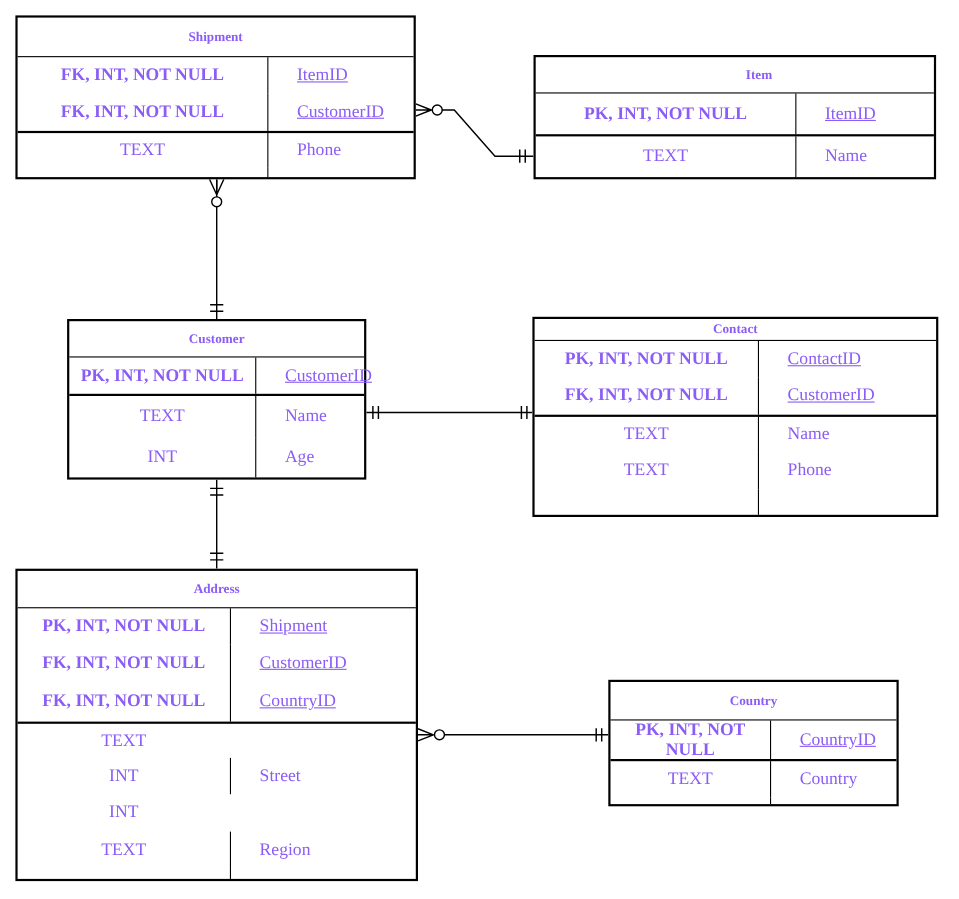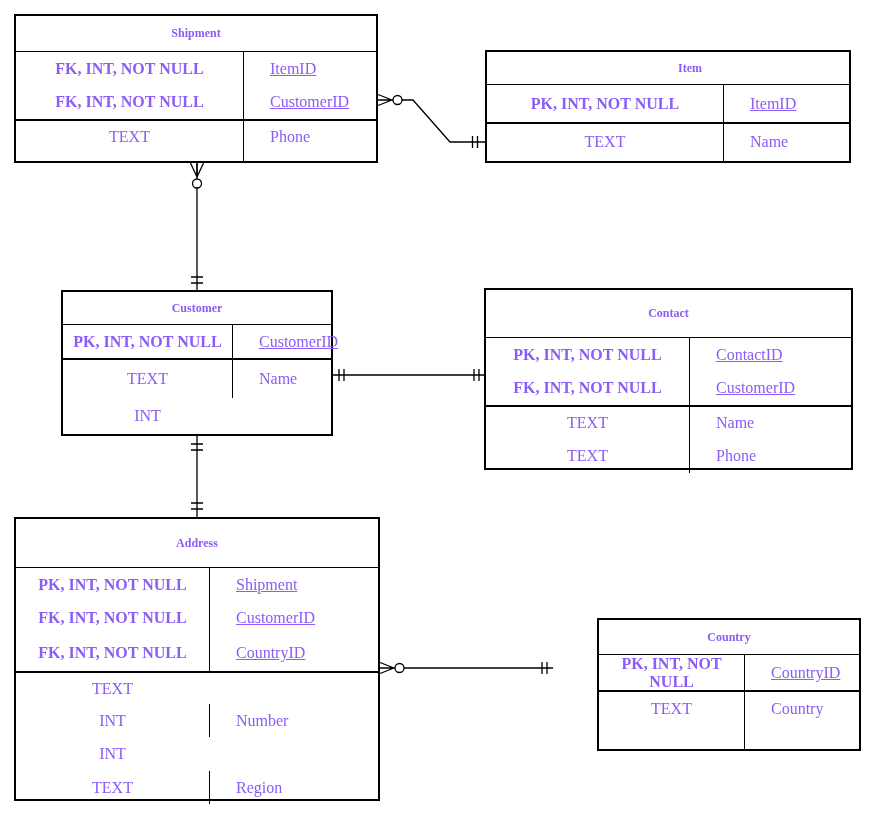--- a/index.html
+++ b/index.html
@@ -115,29 +115,30 @@
     <div class="row key" style="height:33px;">
       <div class="ct">PK, INT, NOT NULL</div>
       <div class="cn">CustomerID</div>
     </div>
     <div class="row sep" style="height:40px;">
       <div class="ct">TEXT</div>
       <div class="cn">Name</div>
     </div>
     <div class="row" style="height:36px;">
       <div class="ct">INT</div>
+      <div class="cn">Age</div>
     </div>
     <div class="row fill">
         <div class="ct"></div>
         <div class="cn"></div>
       </div>
   </div>
 
   <div class="tbl" style="left:484px;top:288px;width:369px;height:182px;--lc:203px;">
-    <div class="hdr" style="height:48px;">Contact</div>
+    <div class="hdr" style="height:20px;">Contact</div>
     <div class="row key" style="height:33px;">
       <div class="ct">PK, INT, NOT NULL</div>
       <div class="cn">ContactID</div>
     </div>
     <div class="row key" style="height:34px;">
       <div class="ct">FK, INT, NOT NULL</div>
       <div class="cn">CustomerID</div>
     </div>
     <div class="row sep" style="height:34px;">
       <div class="ct">TEXT</div>
@@ -147,54 +148,54 @@
       <div class="ct">TEXT</div>
       <div class="cn">Phone</div>
     </div>
     <div class="row fill">
         <div class="ct"></div>
         <div class="cn"></div>
       </div>
   </div>
 
   <div class="tbl" style="left:14px;top:517px;width:366px;height:284px;--lc:193px;">
-    <div class="hdr" style="height:49px;">Address</div>
+    <div class="hdr" style="height:34px;">Address</div>
     <div class="row key" style="height:33px;">
       <div class="ct">PK, INT, NOT NULL</div>
       <div class="cn">Shipment</div>
     </div>
     <div class="row key" style="height:34px;">
       <div class="ct">FK, INT, NOT NULL</div>
       <div class="cn">CustomerID</div>
     </div>
     <div class="row key" style="height:36px;">
       <div class="ct">FK, INT, NOT NULL</div>
       <div class="cn">CountryID</div>
     </div>
     <div class="row sep" style="height:33px;">
       <div class="ct">TEXT</div>
     </div>
     <div class="row" style="height:33px;">
       <div class="ct">INT</div>
-      <div class="cn">Number</div>
+      <div class="cn">Street</div>
     </div>
     <div class="row" style="height:34px;">
       <div class="ct">INT</div>
     </div>
     <div class="row" style="height:33px;">
       <div class="ct">TEXT</div>
       <div class="cn">Region</div>
     </div>
     <div class="row fill">
         <div class="ct"></div>
         <div class="cn"></div>
       </div>
   </div>
 
-  <div class="tbl" style="left:553px;top:618px;width:264px;height:133px;margin-left:44px;--lc:145px;">
+  <div class="tbl" style="left:553px;top:618px;width:264px;height:115px;--lc:145px;">
     <div class="hdr" style="height:35px;">Country</div>
     <div class="row key" style="height:35px;">
       <div class="ct">PK, INT, NOT NULL</div>
       <div class="cn">CountryID</div>
     </div>
     <div class="row sep" style="height:35px;">
       <div class="ct">TEXT</div>
       <div class="cn">Country</div>
     </div>
     <div class="row fill">

